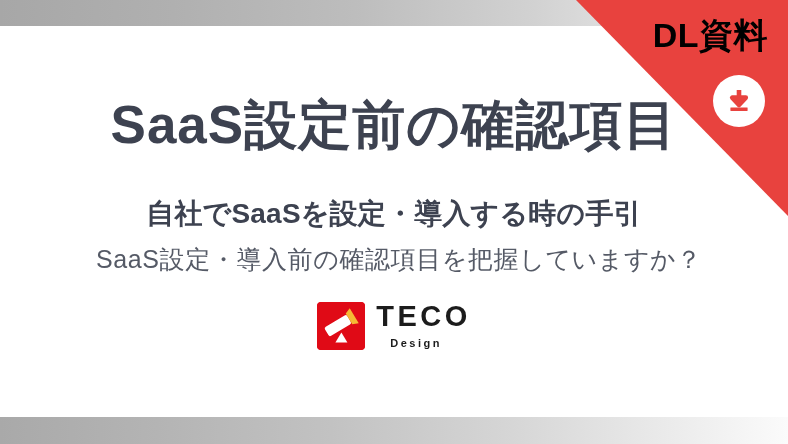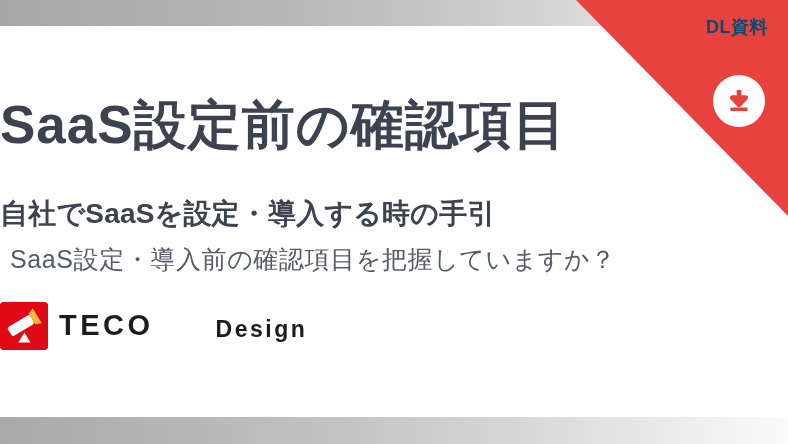--- a/index.html
+++ b/index.html
@@ -37,22 +37,22 @@
     top:0; right:0;
     width:212px; height:216px;
     background:#e8423e;
     clip-path:polygon(100% 0, 0 0, 100% 100%);
     z-index:3;
   }
   .ribbon-label {
     position:absolute;
     top:18px; right:20px;
     z-index:4;
-    color:#0c4a6e;
-    font-size:18px;
+    color:#000000;
+    font-size:34px;
     font-weight:bold;
     letter-spacing:0.5px;
     line-height:1;
     white-space:nowrap;
   }
   .dl-icon {
     position:absolute;
     top:75px; right:23px;
     width:52px; height:52px;
     border-radius:50%;
@@ -65,21 +65,21 @@
   .dl-icon svg { display:block; }
 
   
   .content {
     position:absolute;
     top:0; left:0;
     width:788px; height:444px;
     z-index:2;
     display:flex;
     flex-direction:column;
-    align-items:flex-start;
+    align-items:center;
     border-radius:16px;
   }
   .title {
     margin-top:96px;
     font-size:53px;
     font-weight:bold;
     color:#3d4250;
     letter-spacing:1px;
     line-height:1.1;
     white-space:nowrap;
@@ -115,35 +115,34 @@
     position:relative;
     width:48px; height:48px;
     border-radius:4px;
     background:#e00a16;
     overflow:hidden;
     flex:0 0 auto;
   }
   .logo-mark svg { display:block; }
   .logo-text {
     display:flex;
-    flex-direction:row;
+    flex-direction:column;
     align-items:flex-start;
     line-height:1;
-    gap:48px;
   }
   .logo-name {
     font-size:29px;
     font-weight:bold;
     color:#1c1c1c;
     letter-spacing:3.5px;
   }
   .logo-sub {
     margin-top:7px;
     margin-left:14px;
-    font-size:23px;
+    font-size:11px;
     font-weight:bold;
     color:#1c1c1c;
     letter-spacing:2.5px;
   }
 </style>
 </head>
 <body>
 
 <div id="slide">
 

